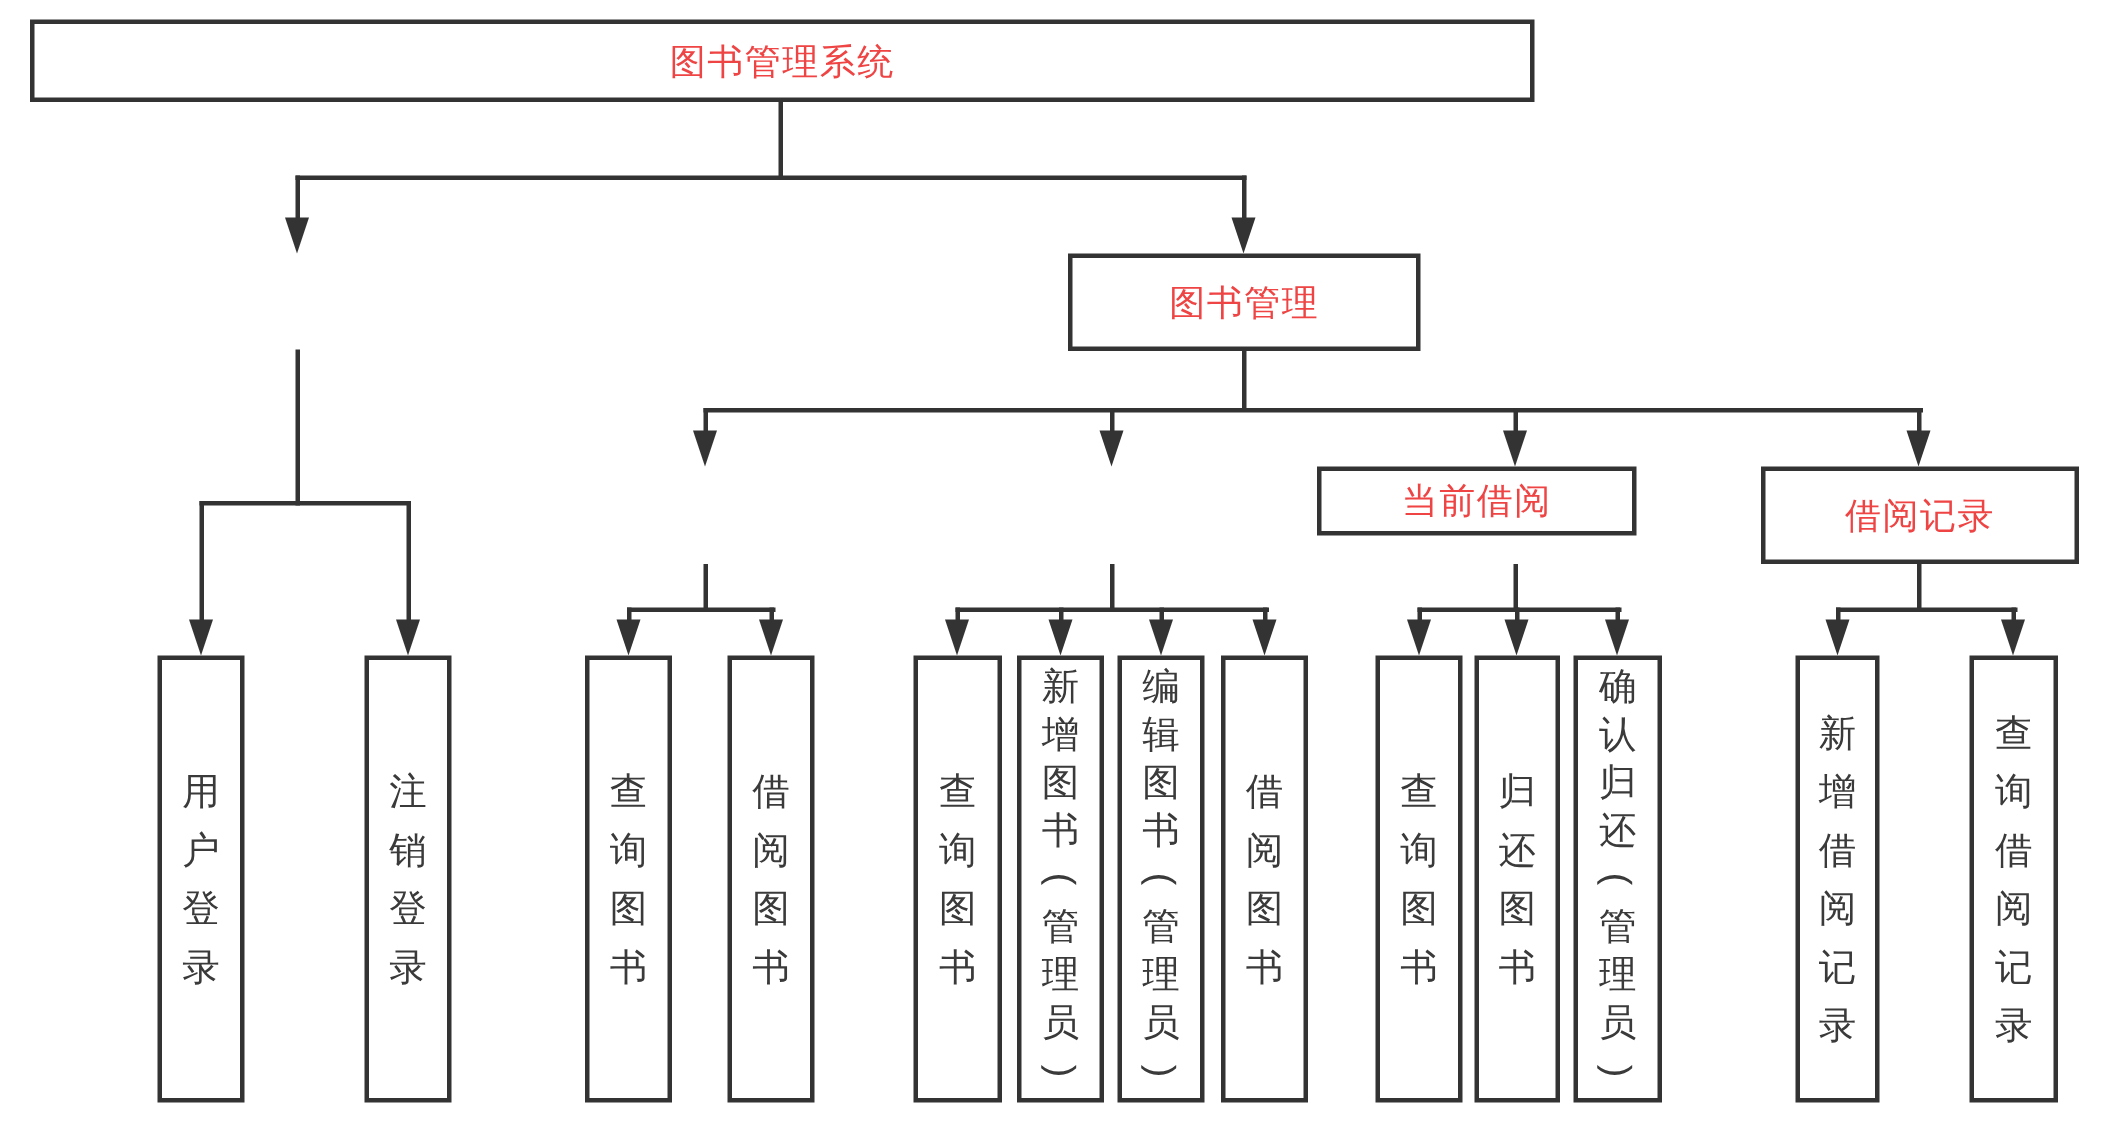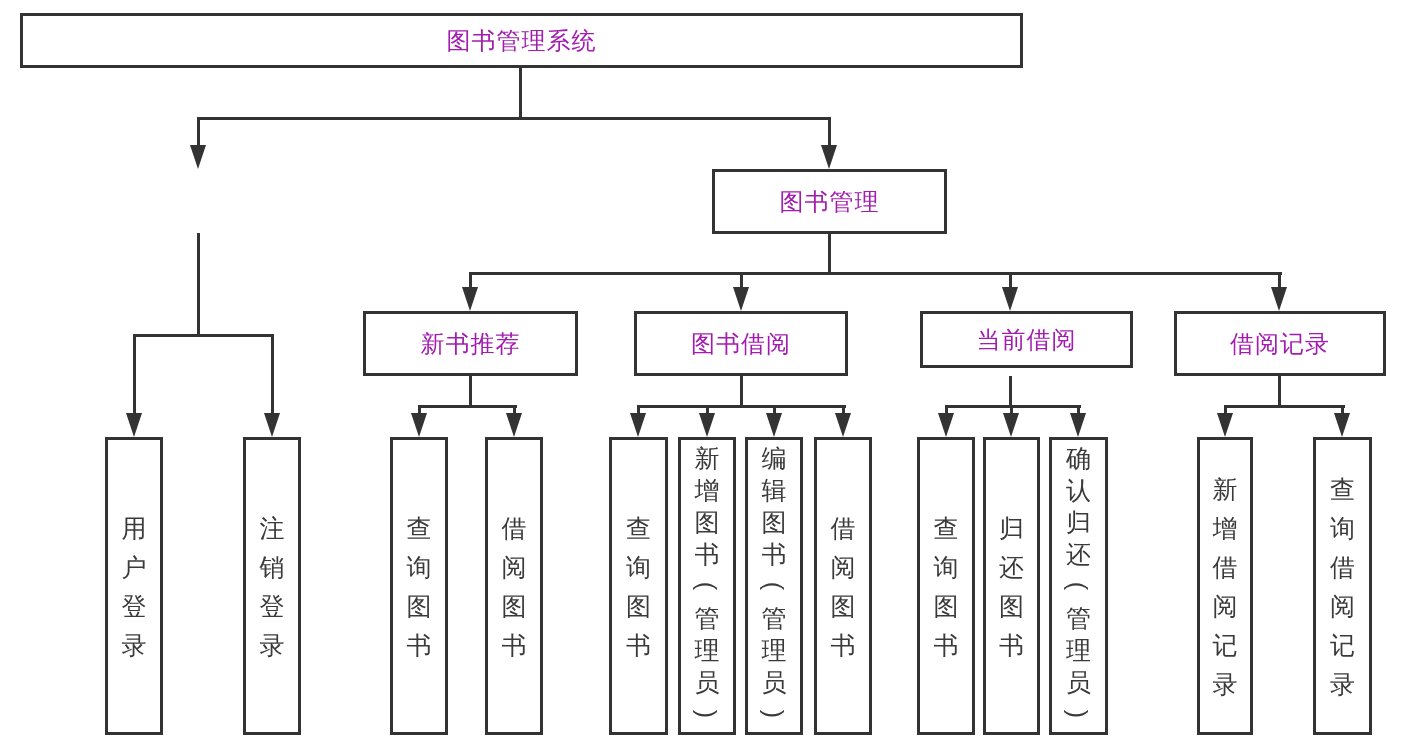--- a/index.html
+++ b/index.html
@@ -4,21 +4,21 @@
 <style>
   html,body{margin:0;padding:0;background:#ffffff;}
   .canvas{
     position:relative;width:1405px;height:747px;background:#ffffff;overflow:hidden;
     font-family:"Liberation Sans","DejaVu Sans",sans-serif;color:#333333;
   }
   .node{
     position:absolute;box-sizing:border-box;border:3px solid #333333;background:#ffffff;
     display:flex;align-items:center;justify-content:center;
   }
-  .hlabel{font-size:24px;letter-spacing:1px;color:#a21caf;white-space:nowrap;}
+  .hlabel{font-size:24px;letter-spacing:1px;color:#ef4444;white-space:nowrap;}
   .vnode{padding:4px 0;}
   .vlabel{display:flex;flex-direction:column;align-items:center;justify-content:center;gap:13px;color:#3a3a3a;}
   .ch{height:26px;line-height:26px;font-size:25px;display:flex;align-items:center;justify-content:center;}
   .rot{display:inline-block;transform:rotate(90deg);}
   .line{position:absolute;background:#333333;}
   .arrow{
     position:absolute;width:0;height:0;
     border-left:8px solid transparent;border-right:8px solid transparent;
     border-top:24px solid #333333;
   }
@@ -106,27 +106,21 @@
   </div>
 
   <div class="node" style="left:20px;top:13px;width:1003px;height:55px">
     <span class="hlabel">图书管理系统</span>
   </div>
 
   <div class="node" style="left:712px;top:169px;width:235px;height:65px">
     <span class="hlabel">图书管理</span>
   </div>
 
-  <div class="node" style="left:363px;top:311px;width:215px;height:65px">
-    <span class="hlabel">新书推荐</span>
-  </div>
-  <div class="node" style="left:634px;top:311px;width:214px;height:65px">
-    <span class="hlabel">图书借阅</span>
-  </div>
-  <div class="node" style="left:920px;top:311px;width:213px;height:57px">
+  <div class="node" style="left:878px;top:311px;width:213px;height:46px">
     <span class="hlabel">当前借阅</span>
   </div>
   <div class="node" style="left:1174px;top:311px;width:212px;height:65px">
     <span class="hlabel">借阅记录</span>
   </div>
 
   <div class="node vnode" style="left:105px;top:437px;width:58px;height:298px">
     <span class="vlabel" style="gap: 13px;">
         <div class="ch">用</div>
         <div class="ch">户</div>

